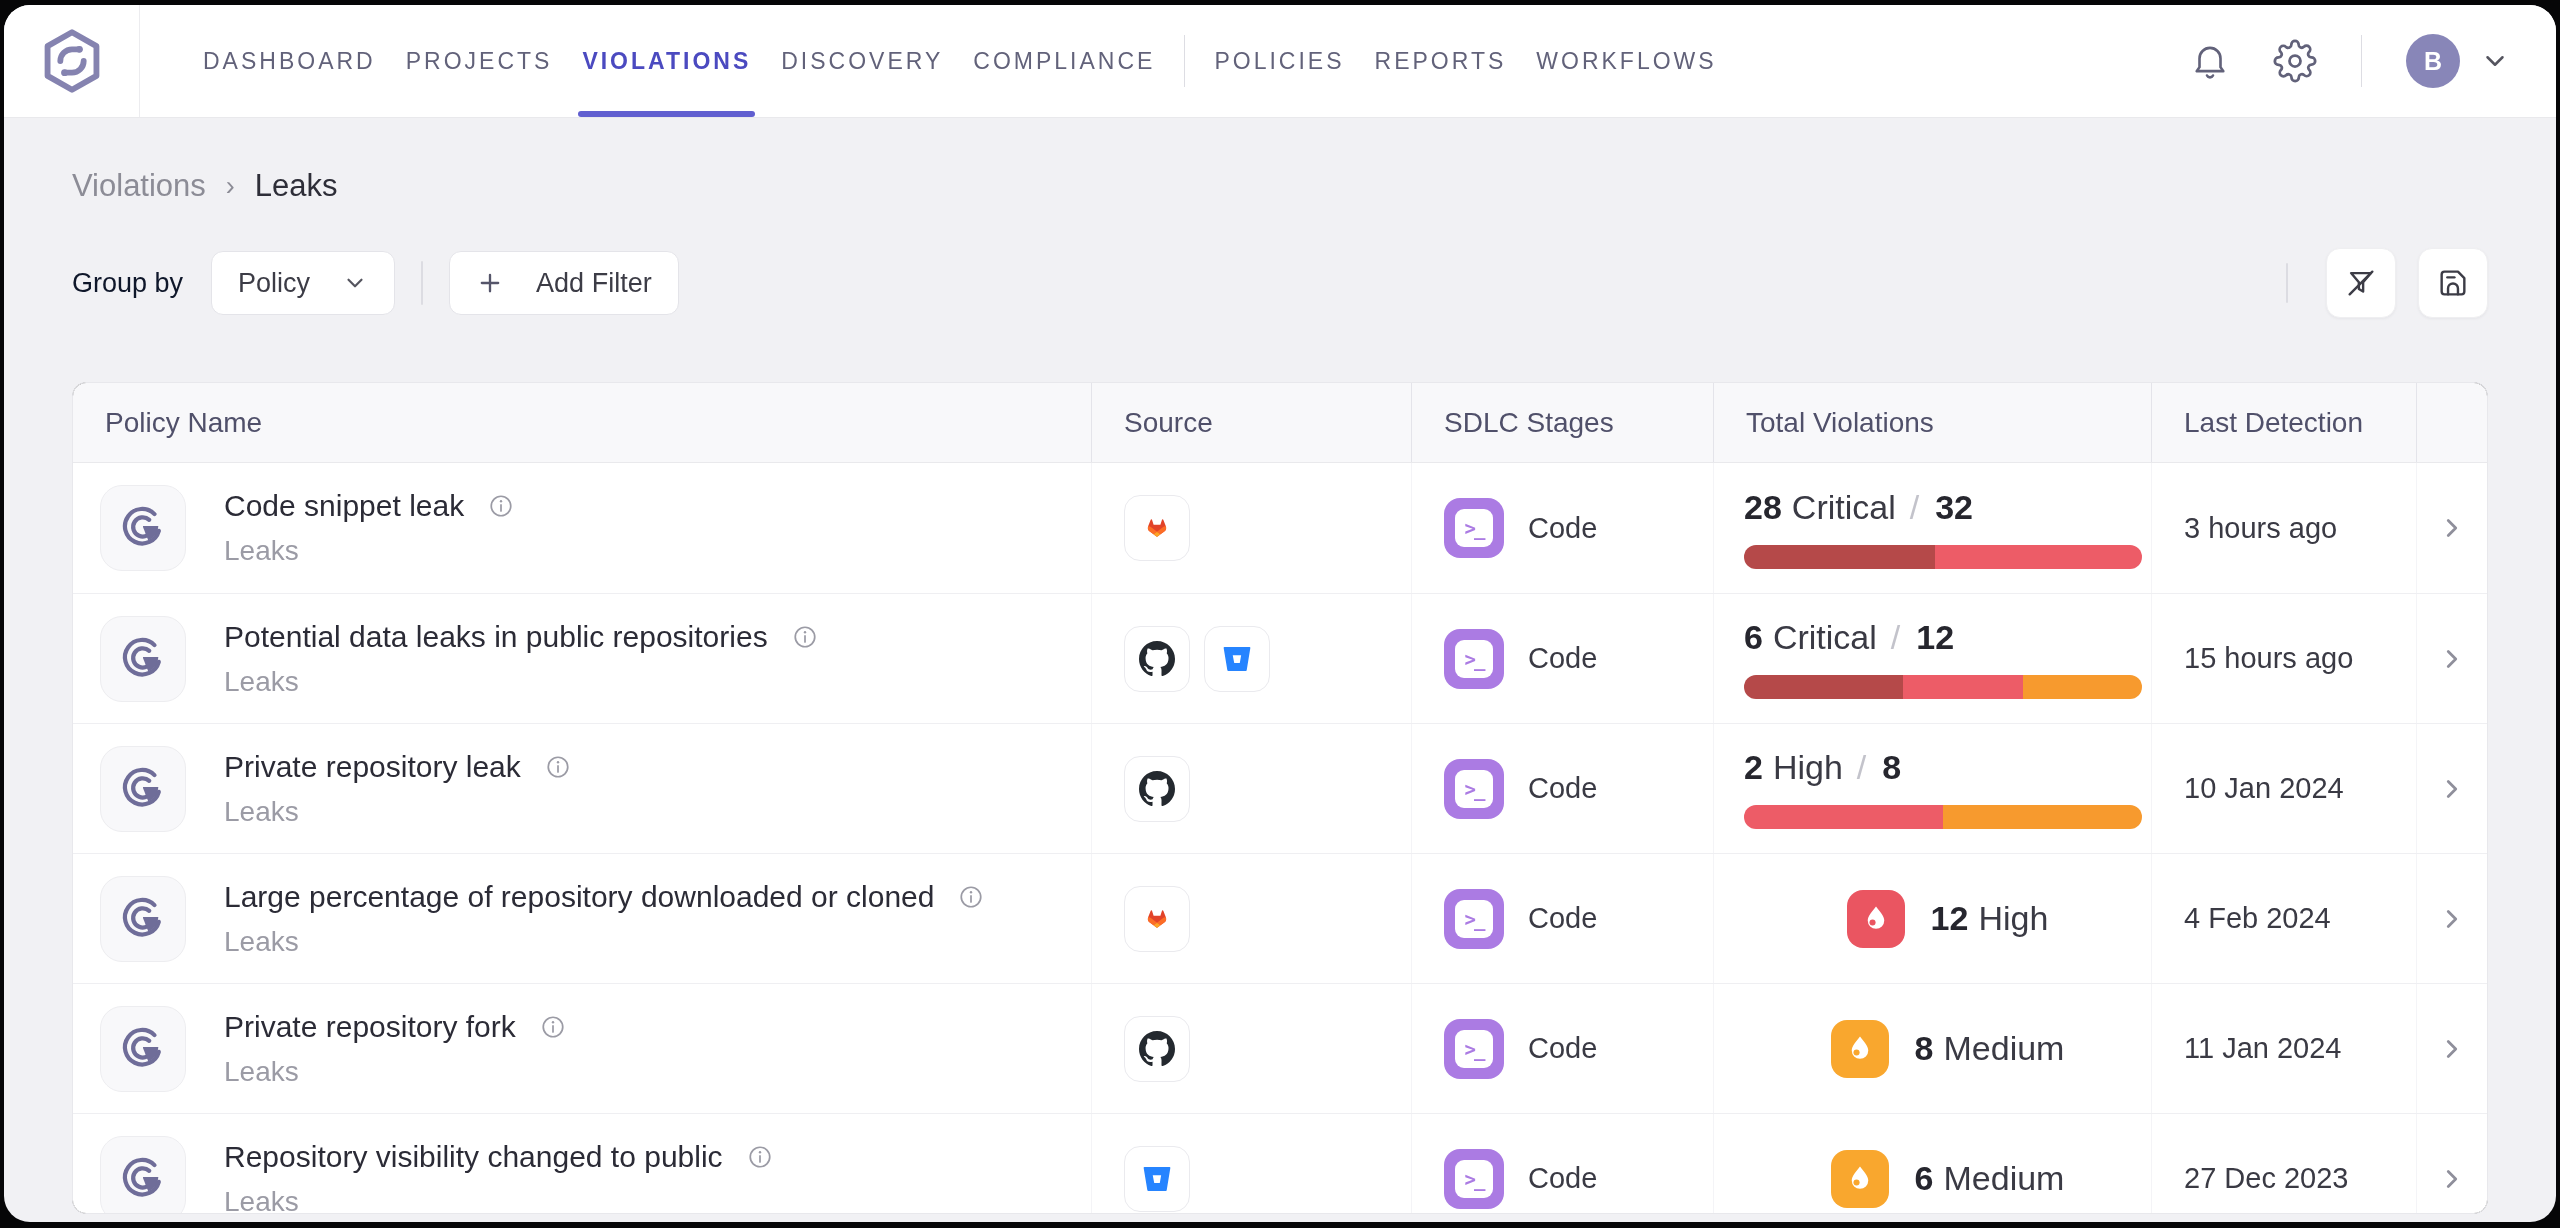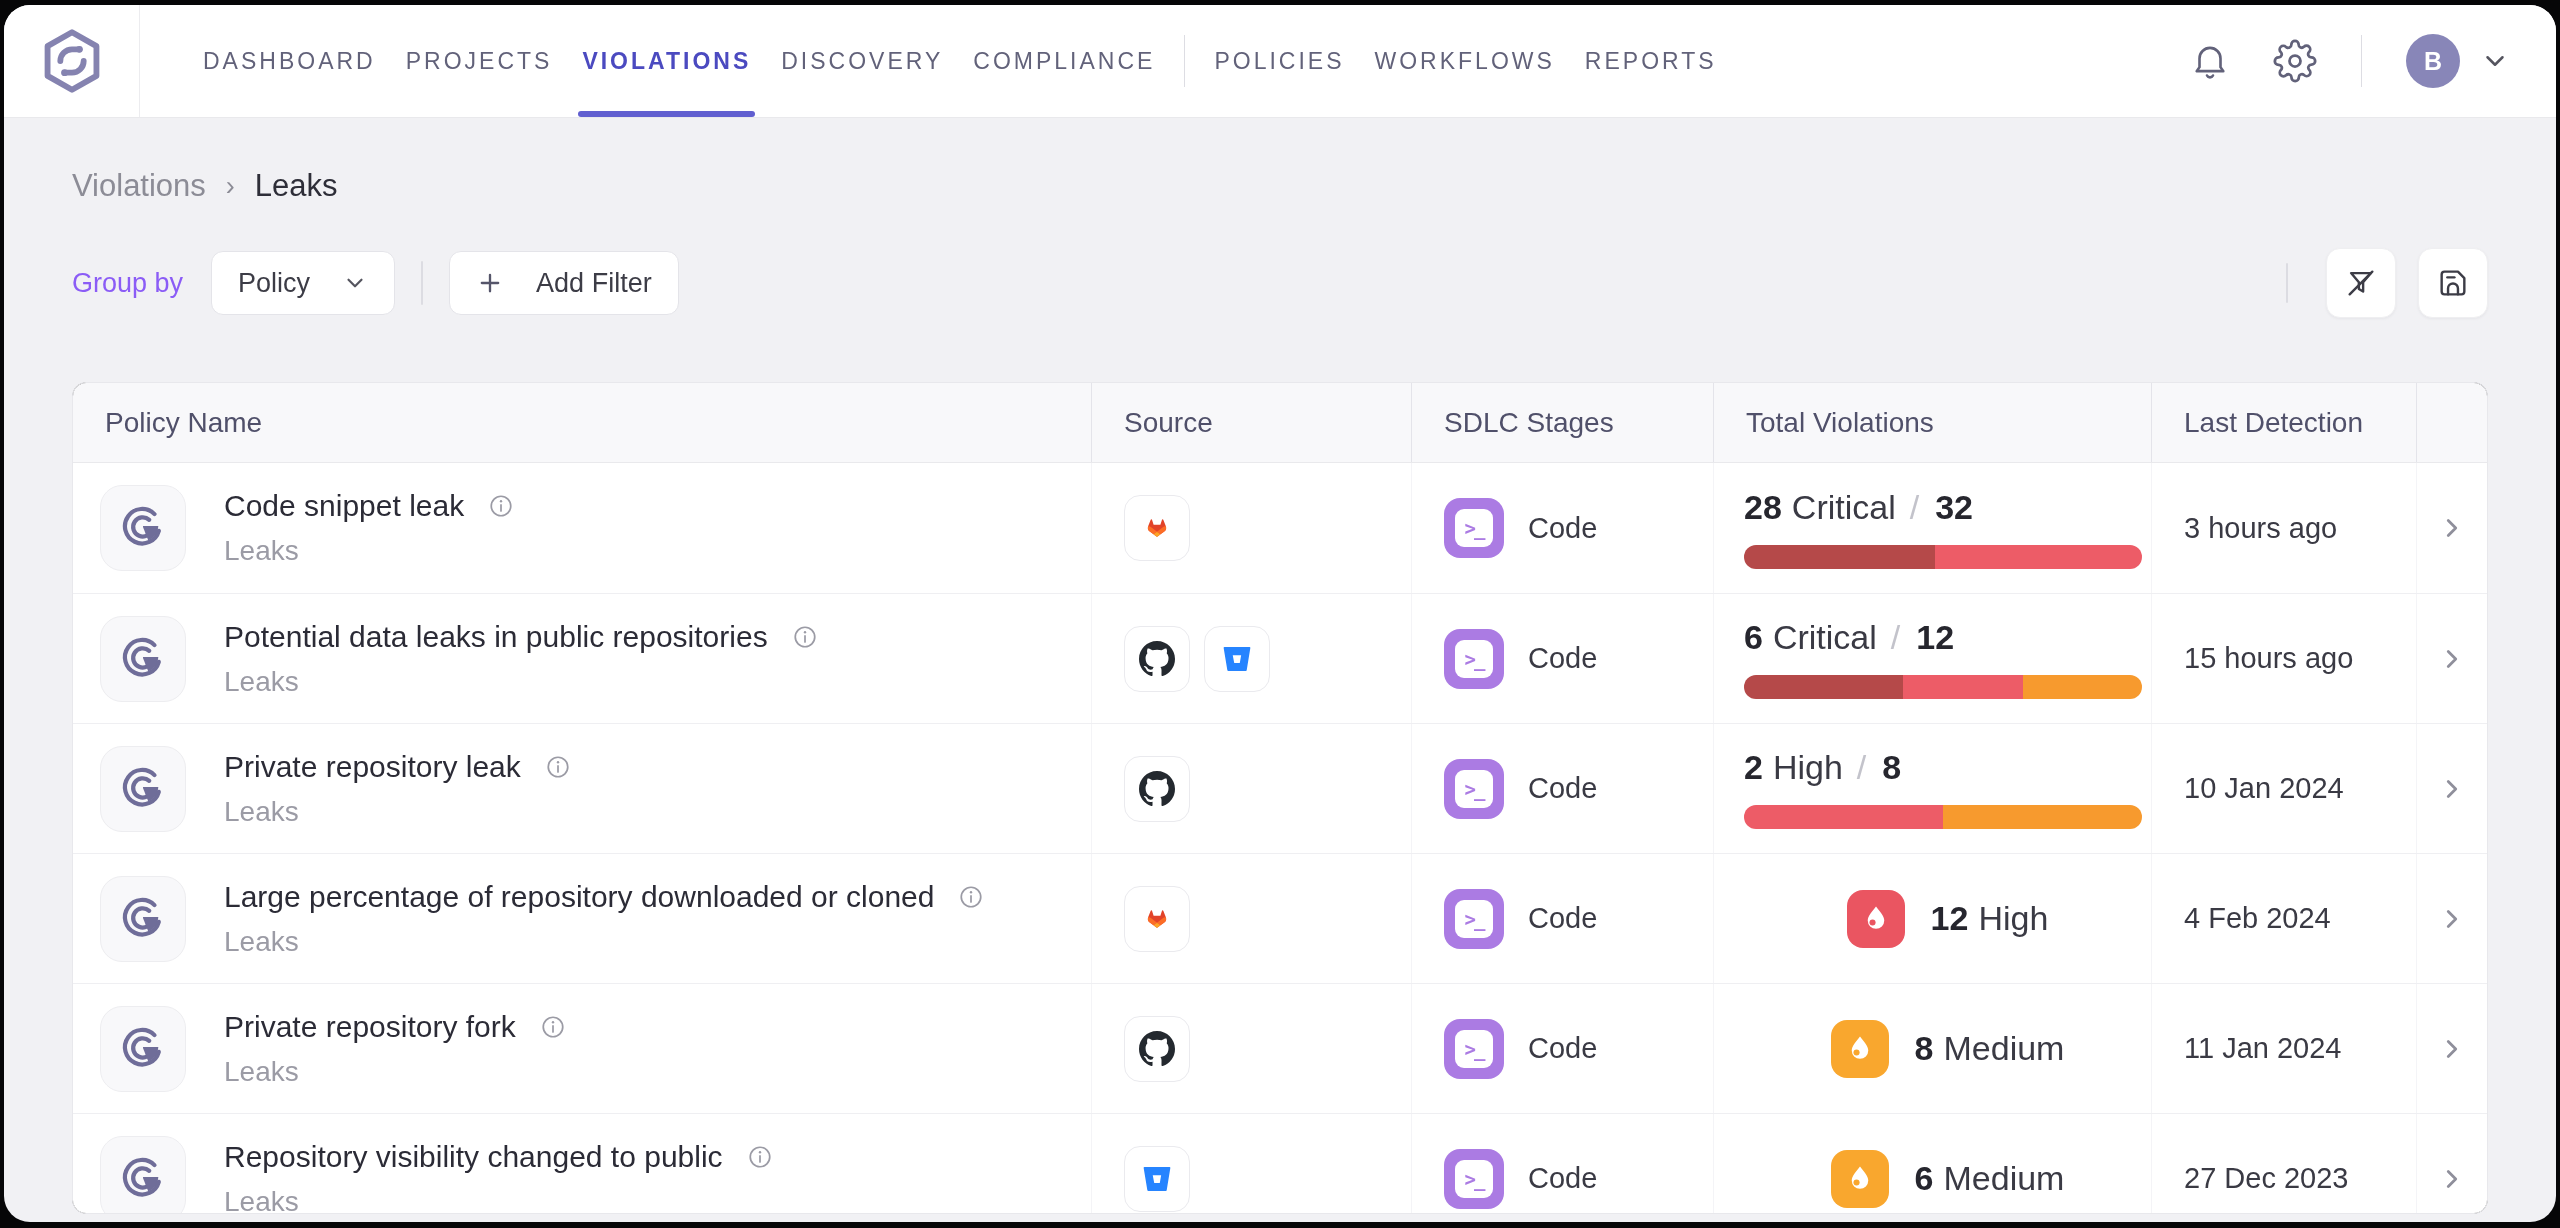--- a/index.html
+++ b/index.html
@@ -30,21 +30,21 @@
   .acct { display:flex; align-items:center; gap:20px; cursor:pointer; }
 
   
   .content { padding:0 68px; }
   .breadcrumb { margin-top:50px; display:flex; align-items:center; font-size:31px; }
   .bc-parent { color:#8C8C96; cursor:pointer; }
   .bc-sep { color:#8C8C96; margin:0 20px; font-size:27px; }
   .bc-current { color:#2E2E38; font-weight:500; }
 
   .filter-row { margin-top:46px; display:flex; align-items:center; height:66px; }
-  .groupby-label { color:#8b5cf6; font-size:27px; margin-right:28px; }
+  .groupby-label { color:#0f172a; font-size:27px; margin-right:28px; }
   .btn { height:64px; background:#fff; border:1px solid #E4E4E9; border-radius:12px;
          display:inline-flex; align-items:center; padding:0 26px; font-size:27px;
          color:#3C3C46; gap:32px; cursor:pointer; }
   .vdiv { width:2px; height:44px; background:#DCDCE2; margin:0 26px; border-radius:1px; }
   .filter-right { margin-left:auto; display:flex; align-items:center; gap:22px; }
   .vdiv-sm { width:2px; height:40px; background:#DCDCE2; margin-right:16px; border-radius:1px; }
   .icon-btn { width:70px; height:70px; border-radius:14px; background:#fff;
               border:1px solid #EFEFF1; box-shadow:0 1px 3px rgba(20,20,40,.05);
               display:flex; align-items:center; justify-content:center; cursor:pointer; }
 
@@ -118,22 +118,22 @@
     </div>
 
     <div class="nav">
       <div class="nav-item">DASHBOARD</div>
       <div class="nav-item">PROJECTS</div>
       <div class="nav-item active">VIOLATIONS</div>
       <div class="nav-item">DISCOVERY</div>
       <div class="nav-item">COMPLIANCE</div>
       <div class="nav-div"></div>
       <div class="nav-item">POLICIES</div>
+      <div class="nav-item">REPORTS</div>
       <div class="nav-item">WORKFLOWS</div>
-      <div class="nav-item">REPORTS</div>
     </div>
 
     <div class="topbar-right">
       <span class="tb-icon">
         <svg width="42" height="42" viewBox="0 0 24 24" fill="none" stroke="#62627A" stroke-width="1.5" stroke-linecap="round" stroke-linejoin="round">
           <path d="M18 15.5v-5a6 6 0 1 0-12 0v5l-1.6 2.3h15.2z"></path>
           <path d="M10.3 20.3a1.9 1.9 0 0 0 3.4 0"></path>
         </svg>
       </span>
       <span class="tb-icon">

